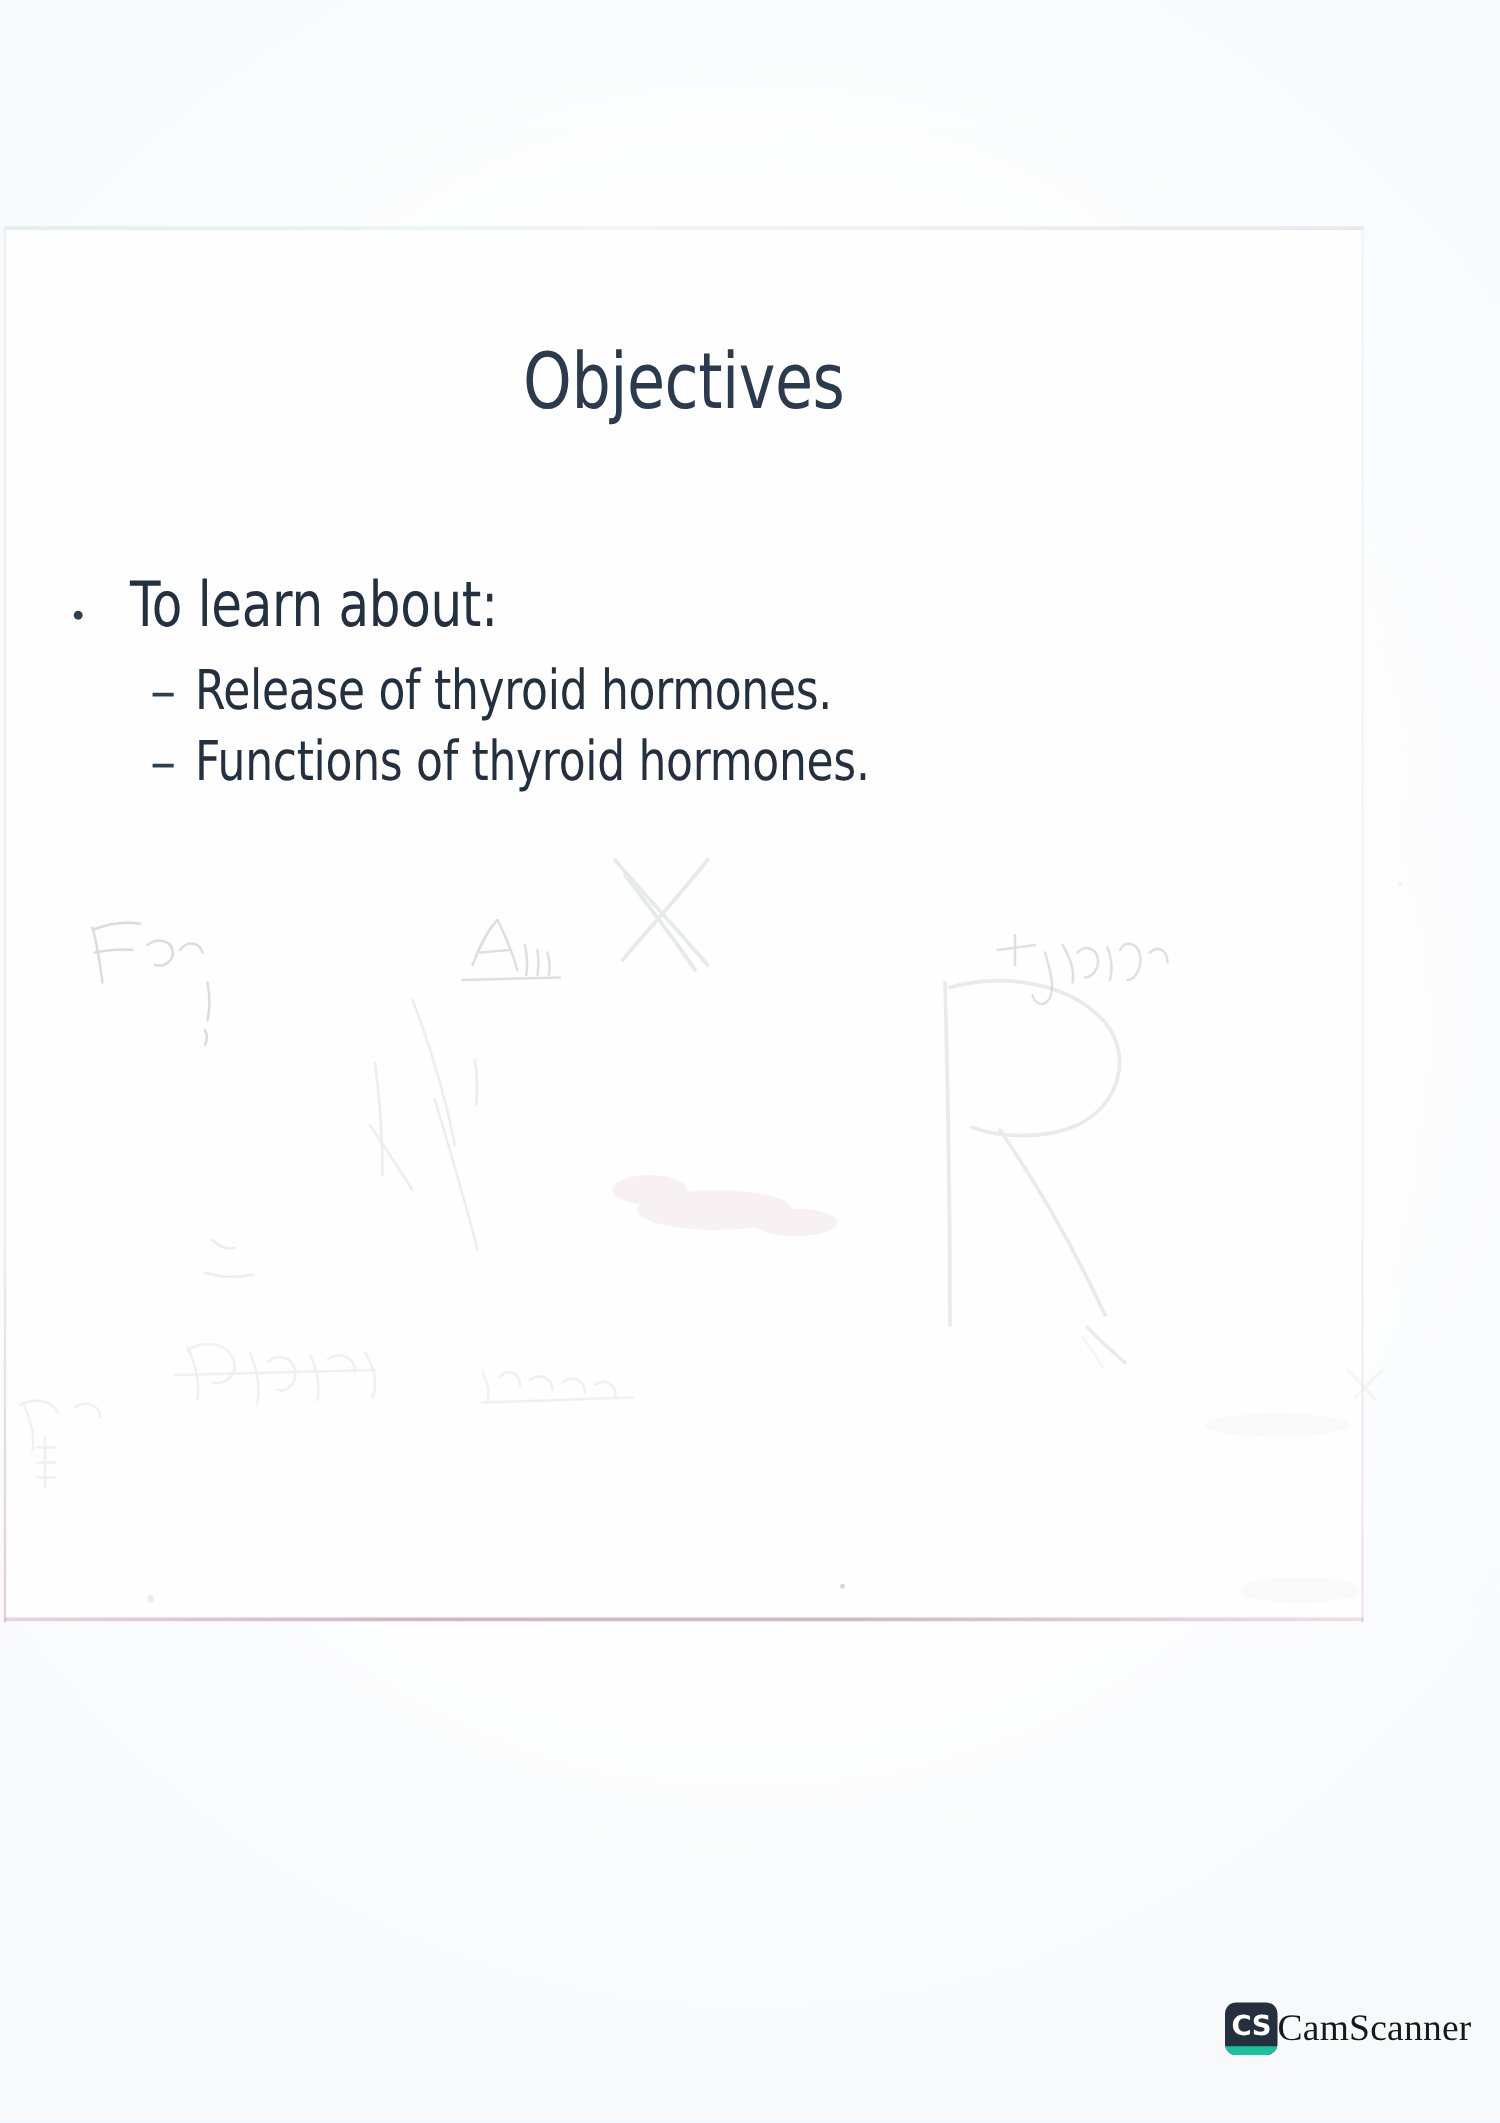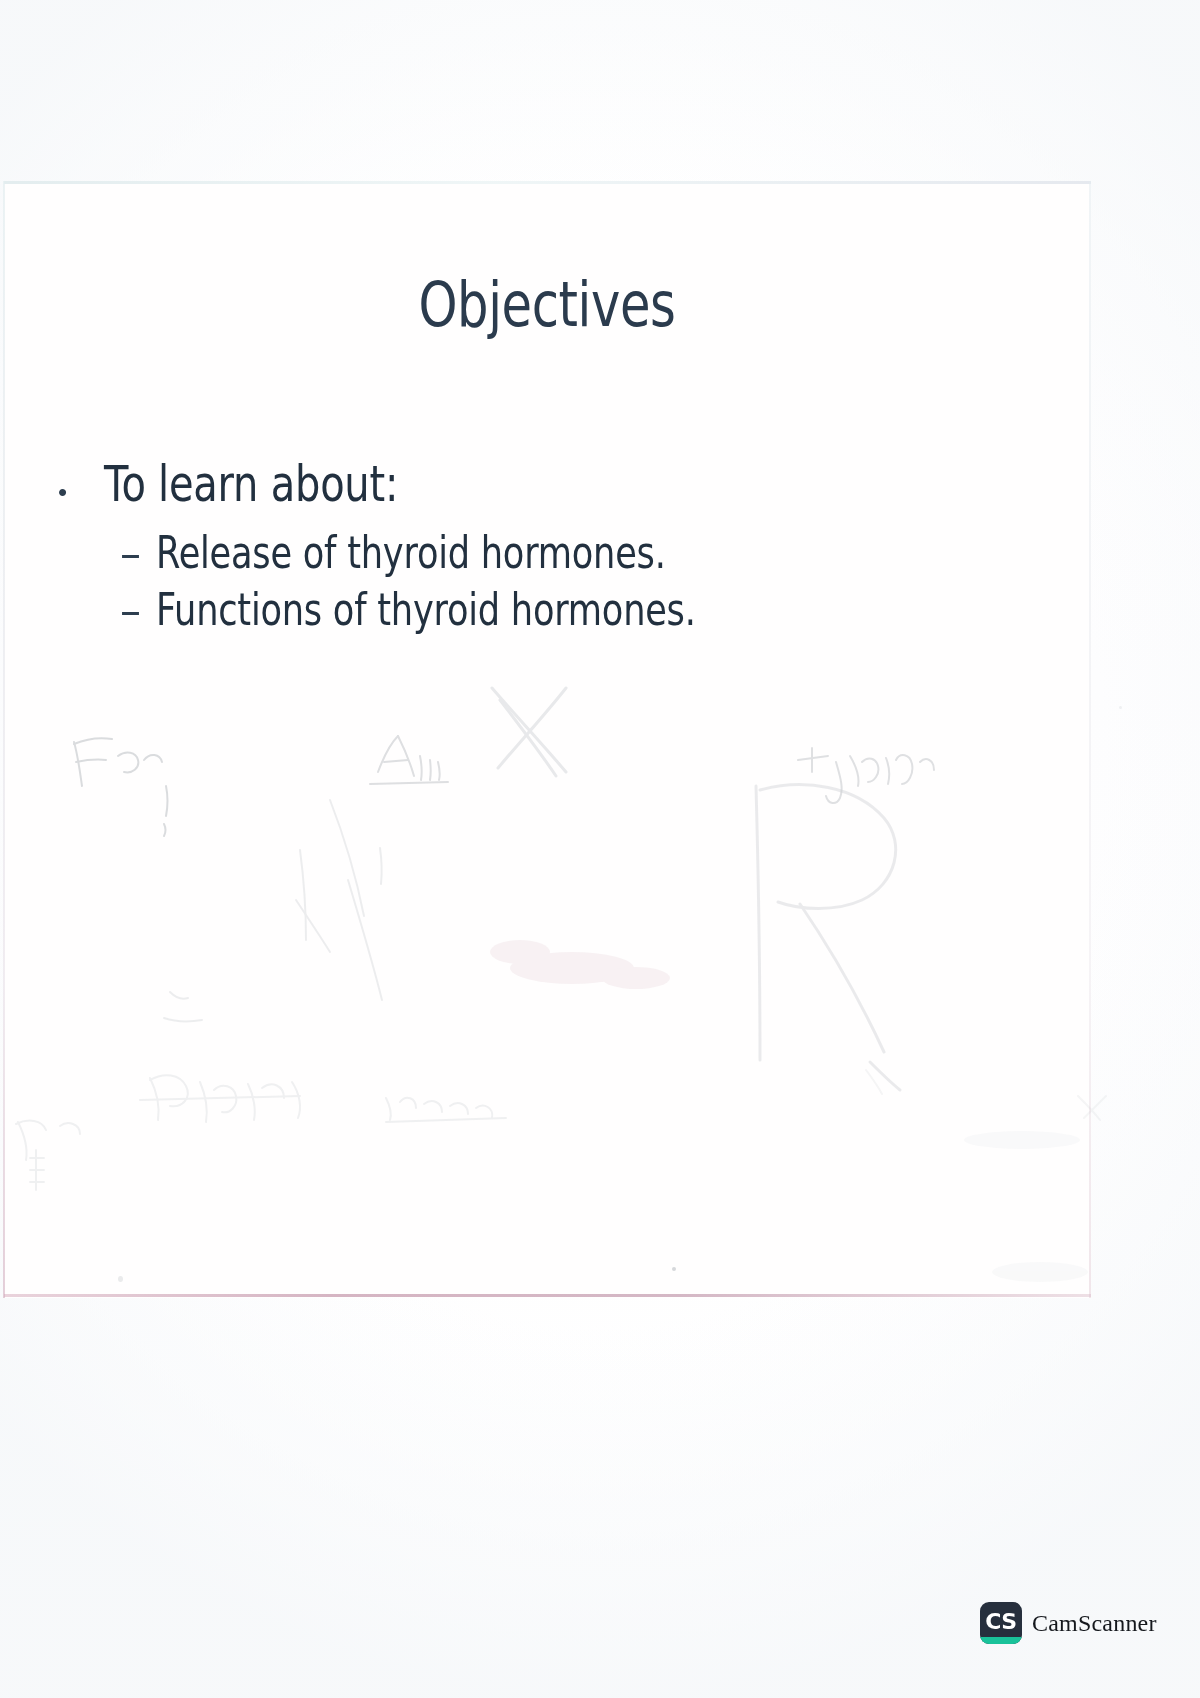--- a/index.html
+++ b/index.html
@@ -161,21 +161,20 @@
     opacity: 0.40;
   }
 
   
   #camscanner-watermark {
     position: absolute;
     left: 980px;
     top: 1602px;
     display: flex;
     align-items: center;
-    gap: 10px;
   }
   #camscanner-logo-mark {
     position: relative;
     width: 42px;
     height: 42px;
     border-radius: 9px;
     background: #262f3d;
     overflow: hidden;
     display: flex;
     align-items: center;
@@ -195,21 +194,21 @@
     color: #ffffff;
     font-family: "DejaVu Sans", sans-serif;
     font-weight: bold;
     font-size: 22px;
     letter-spacing: -0.5px;
     line-height: 1;
     margin-bottom: 3px;
   }
   #camscanner-wordmark {
     font-family: "Liberation Serif", "DejaVu Serif", serif;
-    font-size: 24px;
+    font-size: 30px;
     color: #15181d;
     letter-spacing: 0.2px;
   }
 
   
   .dust {
     position: absolute;
     background: rgba(120,130,140,0.30);
     border-radius: 50%;
   }

